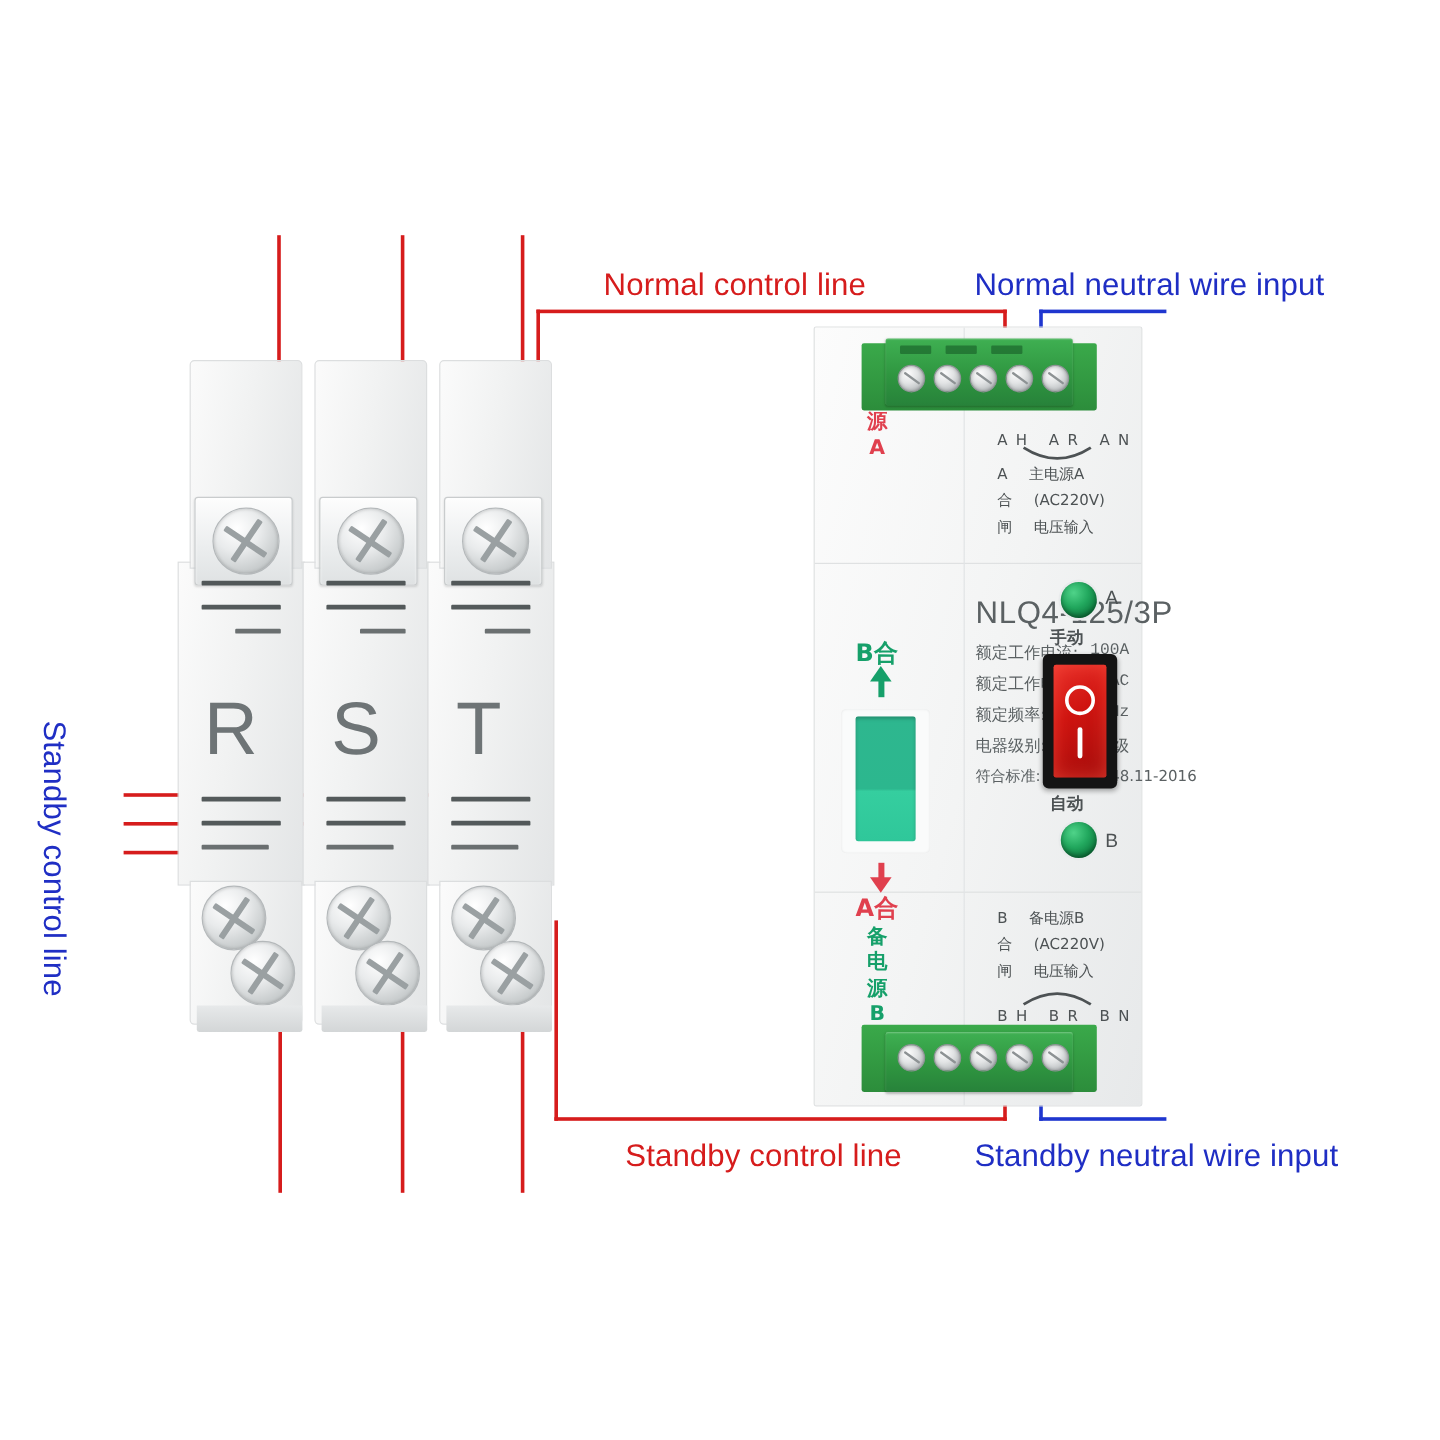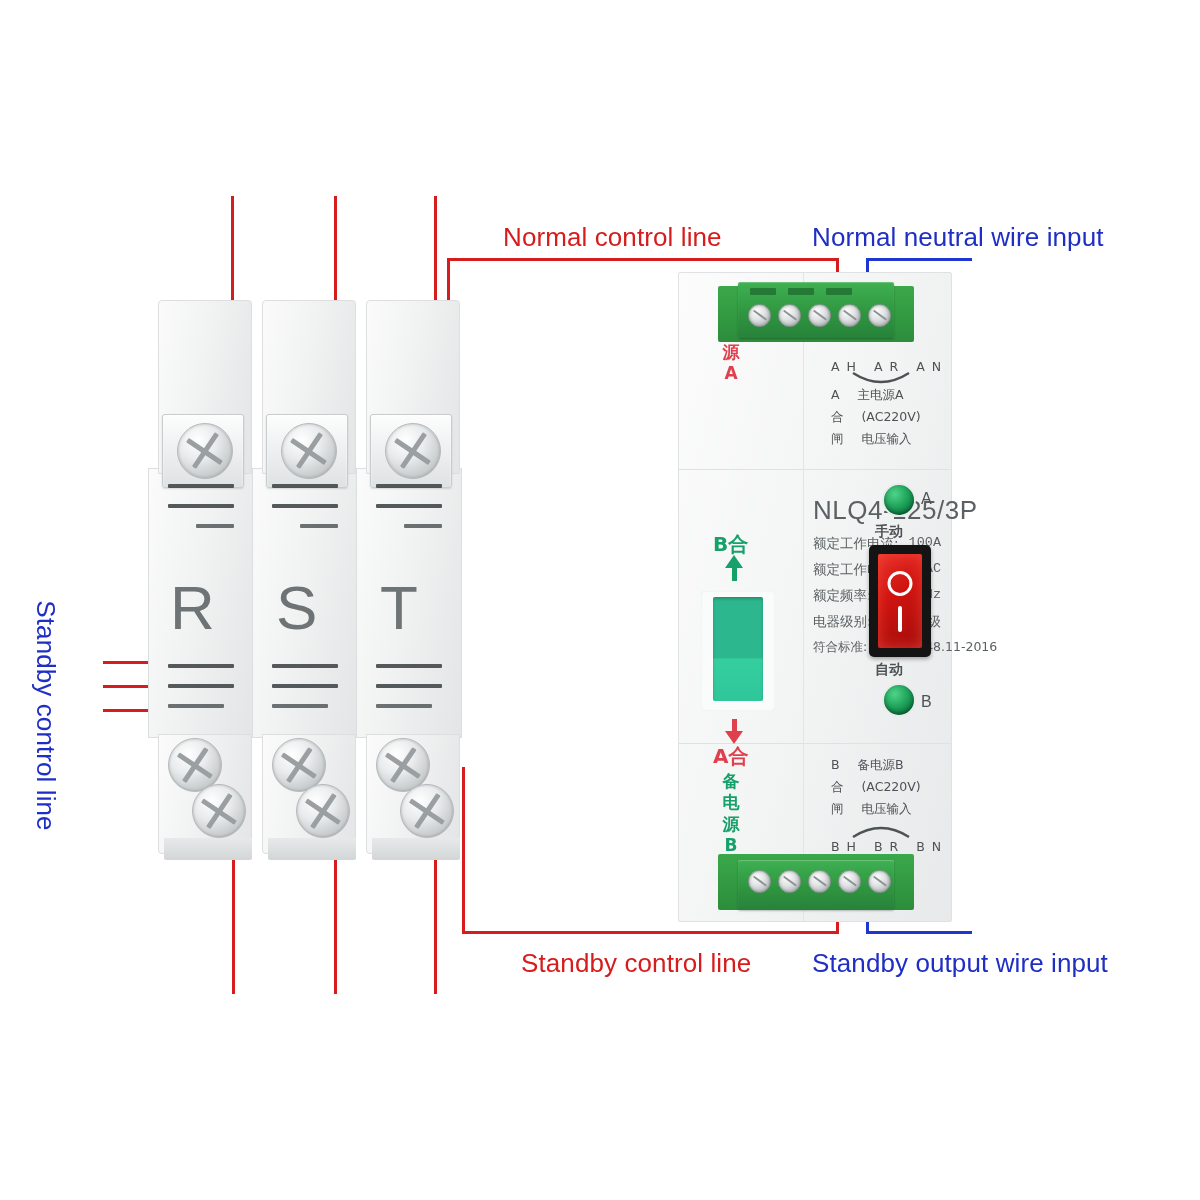--- a/index.html
+++ b/index.html
@@ -121,21 +121,21 @@
 
   <div class="anno blue" style="left:812px;top:222px;font-size:26px;">Normal neutral wire input</div>
 
   <div class="anno red" style="left:503px;top:222px;font-size:26px;">Normal control line</div>
 
   <div class="anno blue" style="left:-105px;top:700px;font-size:26px;width:300px;text-align:center;
               transform:rotate(90deg);transform-origin:center center;">Standby control line</div>
 
   <div class="anno red" style="left:521px;top:948px;font-size:26px;">Standby control line</div>
 
-  <div class="anno blue" style="left:812px;top:948px;font-size:26px;">Standby output wire input</div>
+  <div class="anno blue" style="left:812px;top:948px;font-size:26px;">Standby neutral wire input</div>
 
 
   <div class="ln lnv" style="left:231px;top:196px;height:196px;"></div>
   <div class="ln lnv" style="left:334px;top:196px;height:196px;"></div>
   <div class="ln lnv" style="left:434px;top:196px;height:196px;"></div>
 
   <div class="ln lnv" style="left:447px;top:258px;height:135px;"></div>
   <div class="ln lnh" style="left:447px;top:258px;width:392px;"></div>
   <div class="ln lnv" style="left:836px;top:258px;height:62px;"></div>
 

